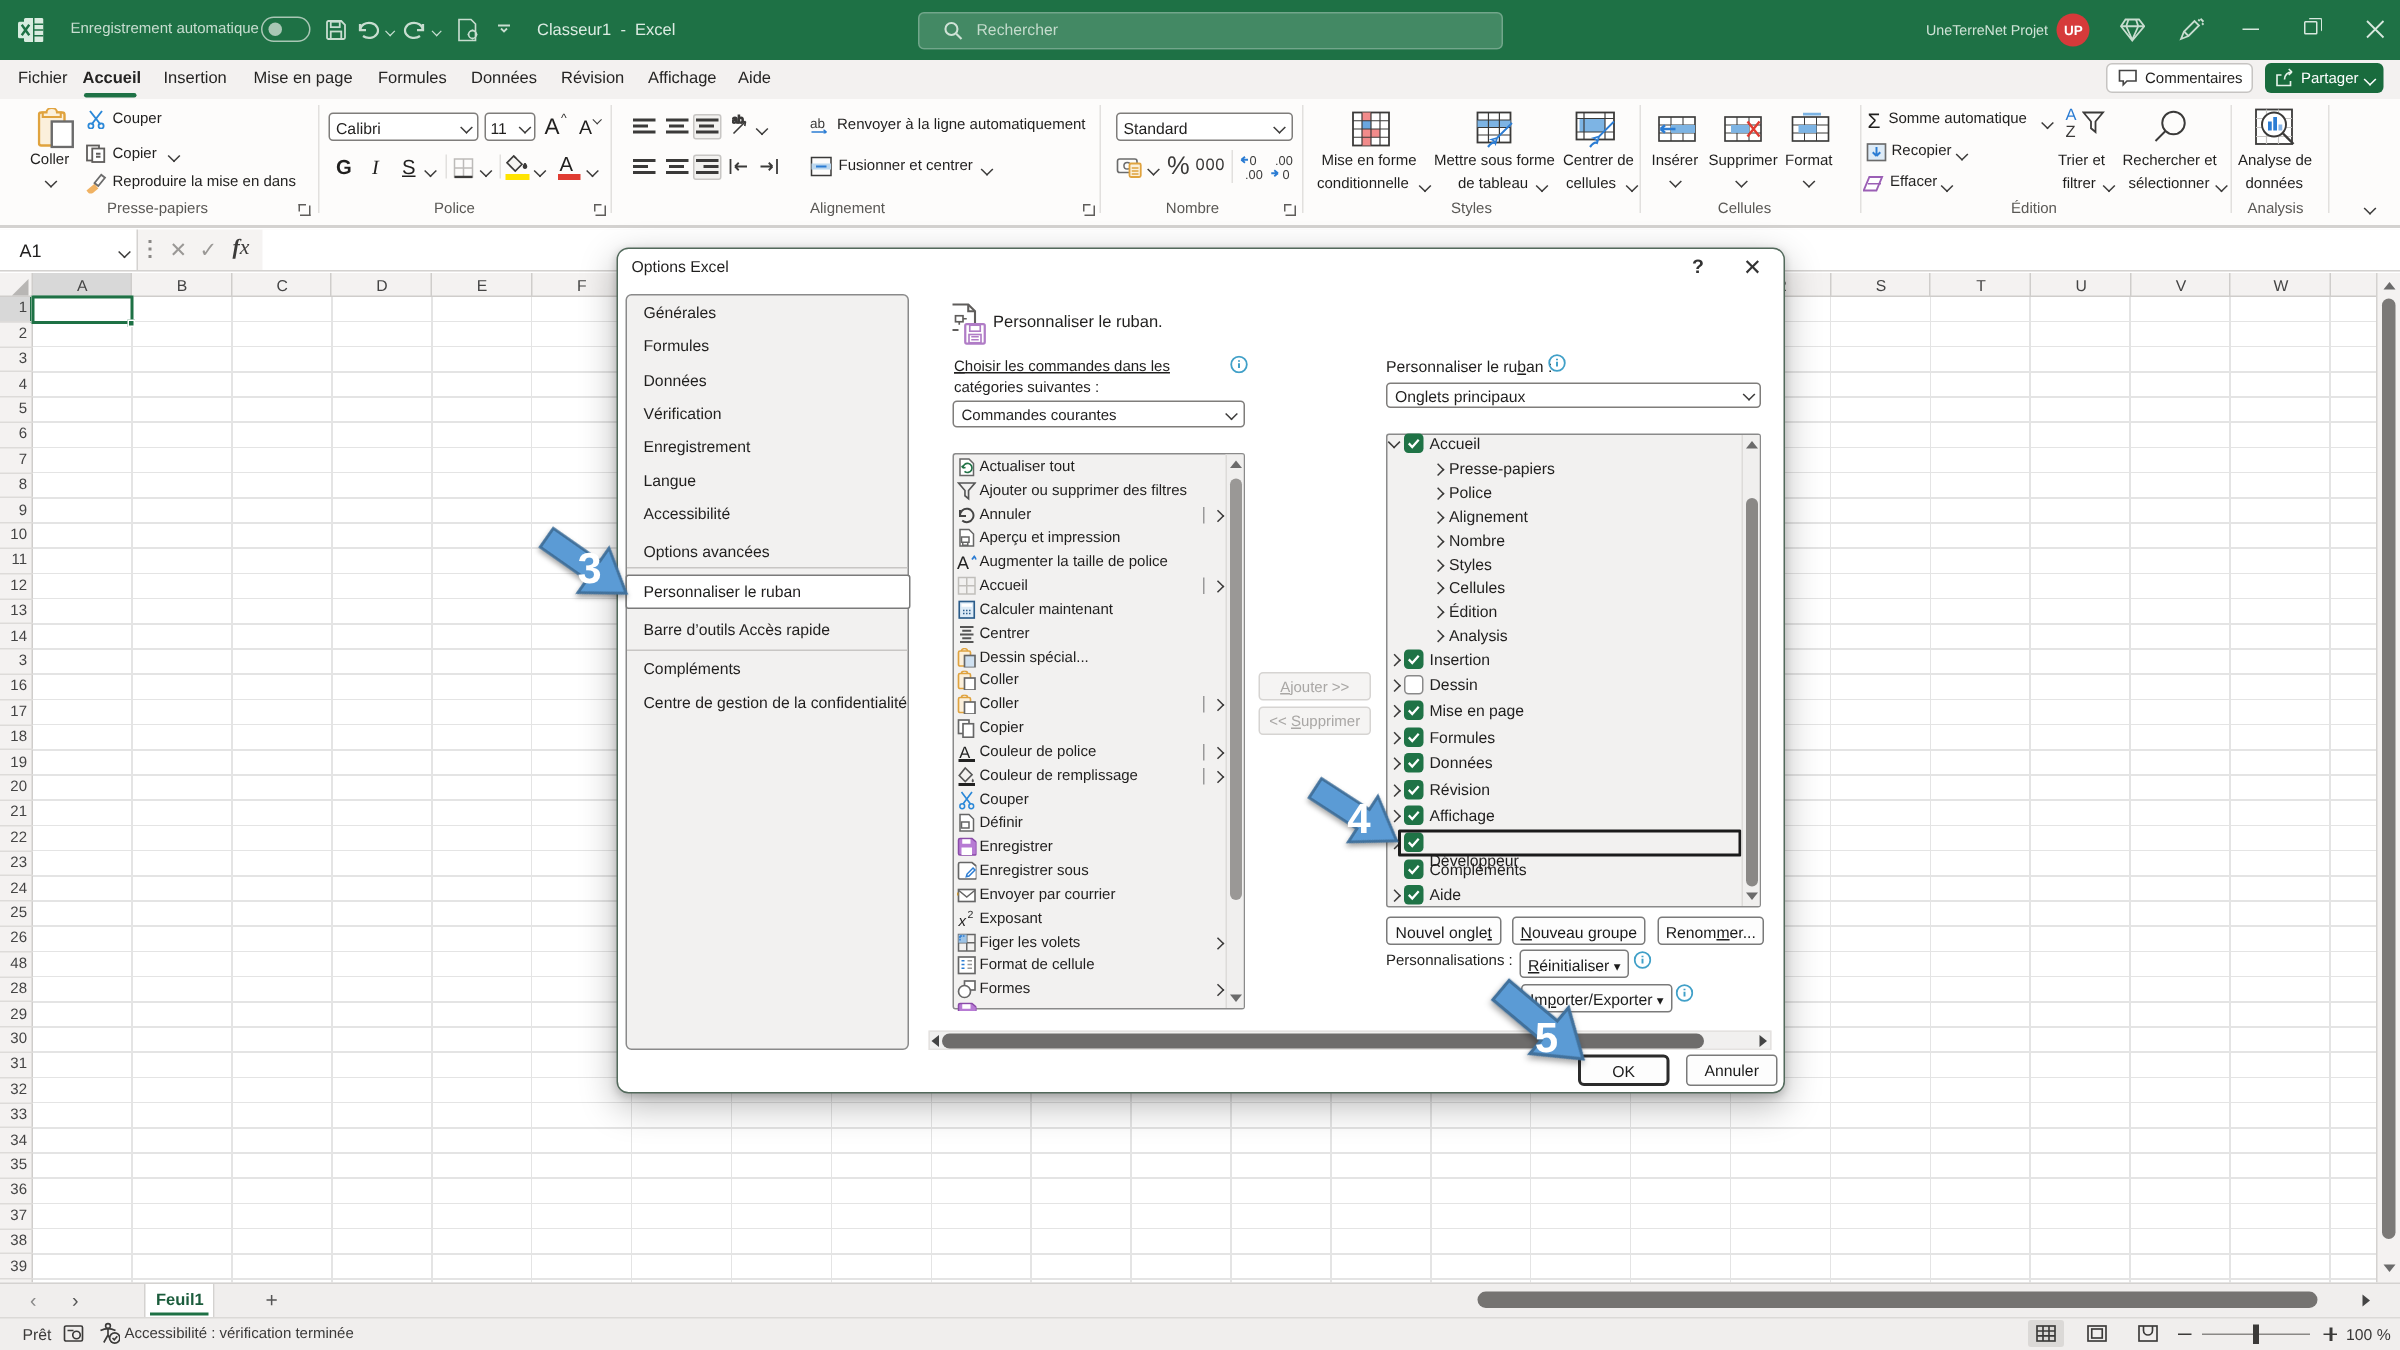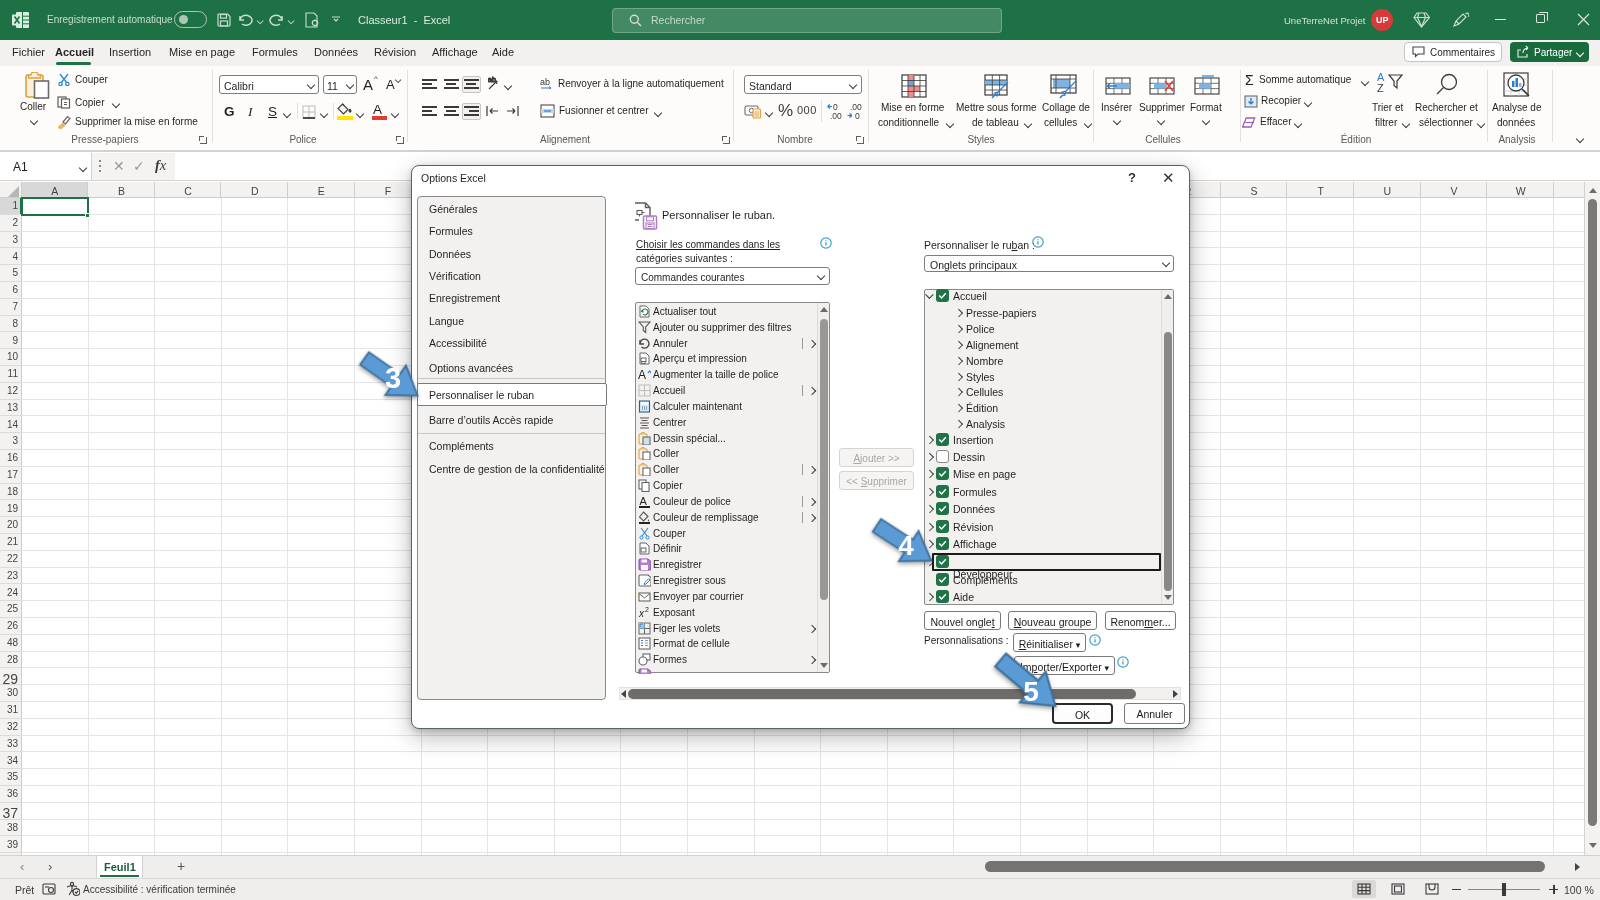--- a/index.html
+++ b/index.html
@@ -139,21 +139,21 @@
 <rect x="1" y="1" width="8" height="10"></rect>
     <rect x="4.5" y="3" width="8" height="9" fill="#fff"></rect>
     <path d="M7 6.5h3M7 8.5h3"></path>
   </svg>
 <div class="tx" style="left:75px;top:97px;font-size:10px;">Copier</div>
 <div class="chev" style="left:113px;top:100px;"></div>
 <svg class="ab" style="left:57px;top:115px" width="15" height="14" viewBox="0 0 15 14">
 <path d="M1 9 L8 9 L8 13 L1 13 Z" fill="#f0b263" transform="rotate(-40 5 11)"></path>
 <path d="M6 7 l4.5-5.5 2.5 2 -4.5 5.5 z" fill="none" stroke="#6b6b6b" stroke-width="1.2"></path>
   </svg>
-<div class="tx" style="left:75px;top:116px;font-size:10px;">Supprimer la mise en forme</div>
+<div class="tx" style="left:75px;top:116px;font-size:10px;">Reproduire la mise en dans</div>
 <div class="glabel" style="left:45px;width:120px;">Presse-papiers</div>
 <div class="launch" style="left:200px;"></div>
 <div class="combo" style="left:219px;top:75px;width:100px;height:19px;"></div>
 <div class="tx" style="left:224px;top:79.5px;font-size:10.5px;">Calibri</div>
 <div class="chev" style="left:308px;top:81px;"></div>
 <div class="combo" style="left:323px;top:75px;width:34px;height:19px;"></div>
 <div class="tx" style="left:327px;top:79.5px;font-size:10.5px;">11</div>
 <div class="chev" style="left:347px;top:81px;"></div>
 <div class="tx" style="left:363px;top:76px;font-size:15px;">A</div>
 <div class="tx" style="left:374px;top:74px;font-size:8px;">^</div>
@@ -274,21 +274,21 @@
 <div class="tx" style="left:956px;top:102px;font-size:10px;">Mettre sous forme</div>
 <div class="tx" style="left:972px;top:117px;font-size:10px;">de tableau</div>
 <div class="chev" style="left:1025px;top:120px;"></div>
 <svg class="ab" style="left:1050px;top:74px" width="28" height="25" viewBox="0 0 28 25">
 <rect x="1" y="1" width="25" height="18" fill="#fff" stroke="#3b3a39" stroke-width="1.2"></rect>
 <rect x="3" y="5" width="17" height="9" fill="#7db4e4"></rect>
 <path d="M1 5 h25 M1 14 h25 M6 1 v18 M20 1 v18" stroke="#3b3a39" stroke-width=".8"></path>
 <path d="M26 7 L16 17 l-3.5 1 a4 4 0 0 1 2.5 2.5 l1-3.5 z" fill="#fff" stroke="#2b7cd3" stroke-width="1.2"></path>
 <path d="M10 24 q3-4 5-2.5" stroke="#2b7cd3" stroke-width="1.4" fill="none"></path>
   </svg>
-<div class="tx" style="left:1042px;top:102px;font-size:10px;">Collage de</div>
+<div class="tx" style="left:1042px;top:102px;font-size:10px;">Centrer de</div>
 <div class="tx" style="left:1044px;top:117px;font-size:10px;">cellules</div>
 <div class="chev" style="left:1085px;top:120px;"></div>
 <div class="glabel" style="left:951px;width:60px;">Styles</div>
 <svg class="ab" style="left:1105px;top:75px" width="26" height="22" viewBox="0 0 26 22">
     <rect x="1" y="3" width="24" height="16" fill="#fff" stroke="#3b3a39" stroke-width="1.1"></rect>
 <path d="M1 8.3 h24 M1 13.6 h24 M9 3 v16 M17 3 v16" stroke="#3b3a39" stroke-width=".7"></path>
     <rect x="9" y="8.3" width="16" height="5.3" fill="#7db4e4"></rect>
     <path d="M12 11 H2 M2 11 l3-2.5 M2 11 l3 2.5" stroke="#2b7cd3" stroke-width="1.6" fill="none"></path>
   </svg>
 <div class="tx" style="left:1101px;top:102px;font-size:10px;">Insérer</div>
@@ -468,37 +468,37 @@
 <div class="ab" style="left:0;top:586.6px;width:18px;text-align:right;font-size:10px;color:#444;">24</div>
 <div class="ab" style="left:0;top:600.2px;width:21.5px;height:1px;background:#dddbd9;"></div>
 <div class="ab" style="left:0;top:603.4px;width:18px;text-align:right;font-size:10px;color:#444;">25</div>
 <div class="ab" style="left:0;top:617.0px;width:21.5px;height:1px;background:#dddbd9;"></div>
 <div class="ab" style="left:0;top:620.2px;width:18px;text-align:right;font-size:10px;color:#444;">26</div>
 <div class="ab" style="left:0;top:633.8px;width:21.5px;height:1px;background:#dddbd9;"></div>
 <div class="ab" style="left:0;top:637.0px;width:18px;text-align:right;font-size:10px;color:#444;">48</div>
 <div class="ab" style="left:0;top:650.6px;width:21.5px;height:1px;background:#dddbd9;"></div>
 <div class="ab" style="left:0;top:653.8px;width:18px;text-align:right;font-size:10px;color:#444;">28</div>
 <div class="ab" style="left:0;top:667.4px;width:21.5px;height:1px;background:#dddbd9;"></div>
-<div class="ab" style="left:0;top:670.6px;width:18px;text-align:right;font-size:14px;color:#444;">29</div>
+<div class="ab" style="left:0;top:670.6px;width:18px;text-align:right;font-size:10px;color:#444;">29</div>
 <div class="ab" style="left:0;top:684.2px;width:21.5px;height:1px;background:#dddbd9;"></div>
 <div class="ab" style="left:0;top:687.4px;width:18px;text-align:right;font-size:10px;color:#444;">30</div>
 <div class="ab" style="left:0;top:701.0px;width:21.5px;height:1px;background:#dddbd9;"></div>
 <div class="ab" style="left:0;top:704.2px;width:18px;text-align:right;font-size:10px;color:#444;">31</div>
 <div class="ab" style="left:0;top:717.8px;width:21.5px;height:1px;background:#dddbd9;"></div>
 <div class="ab" style="left:0;top:721.0px;width:18px;text-align:right;font-size:10px;color:#444;">32</div>
 <div class="ab" style="left:0;top:734.6px;width:21.5px;height:1px;background:#dddbd9;"></div>
 <div class="ab" style="left:0;top:737.8px;width:18px;text-align:right;font-size:10px;color:#444;">33</div>
 <div class="ab" style="left:0;top:751.4px;width:21.5px;height:1px;background:#dddbd9;"></div>
 <div class="ab" style="left:0;top:754.6px;width:18px;text-align:right;font-size:10px;color:#444;">34</div>
 <div class="ab" style="left:0;top:768.2px;width:21.5px;height:1px;background:#dddbd9;"></div>
 <div class="ab" style="left:0;top:771.4px;width:18px;text-align:right;font-size:10px;color:#444;">35</div>
 <div class="ab" style="left:0;top:785.0px;width:21.5px;height:1px;background:#dddbd9;"></div>
 <div class="ab" style="left:0;top:788.2px;width:18px;text-align:right;font-size:10px;color:#444;">36</div>
 <div class="ab" style="left:0;top:801.8px;width:21.5px;height:1px;background:#dddbd9;"></div>
-<div class="ab" style="left:0;top:805.0px;width:18px;text-align:right;font-size:14px;color:#444;">37</div>
+<div class="ab" style="left:0;top:805.0px;width:18px;text-align:right;font-size:10px;color:#444;">37</div>
 <div class="ab" style="left:0;top:818.6px;width:21.5px;height:1px;background:#dddbd9;"></div>
 <div class="ab" style="left:0;top:821.8px;width:18px;text-align:right;font-size:10px;color:#444;">38</div>
 <div class="ab" style="left:0;top:835.4px;width:21.5px;height:1px;background:#dddbd9;"></div>
 <div class="ab" style="left:0;top:838.6px;width:18px;text-align:right;font-size:10px;color:#444;">39</div>
 <div class="ab" style="left:0;top:852.2px;width:21.5px;height:1px;background:#dddbd9;"></div>
 <div class="ab" style="left:20.5px;top:197px;width:68px;height:19px;border:2px solid #1e7145;background:#fff;"></div>
 <div class="ab" style="left:85px;top:213px;width:5px;height:5px;background:#1e7145;border:1px solid #fff;"></div>
 <div class="ab" style="left:1584px;top:182px;width:16px;height:673px;background:#f4f2f1;border-left:1px solid #d4d2d0;"></div>
 <div class="ab sb-up" style="left:1587px;top:185px;width:12px;height:12px;"></div>
 <div class="ab" style="left:1587.5px;top:199px;width:9px;height:627px;background:#7b7977;border-radius:5px;"></div>

